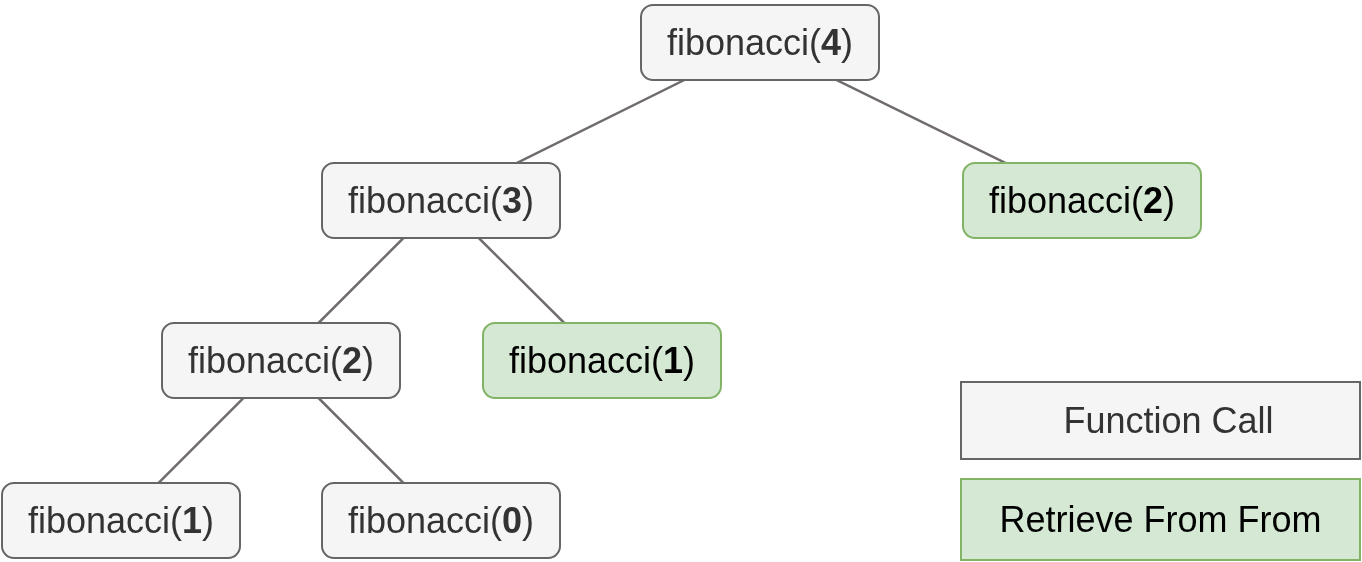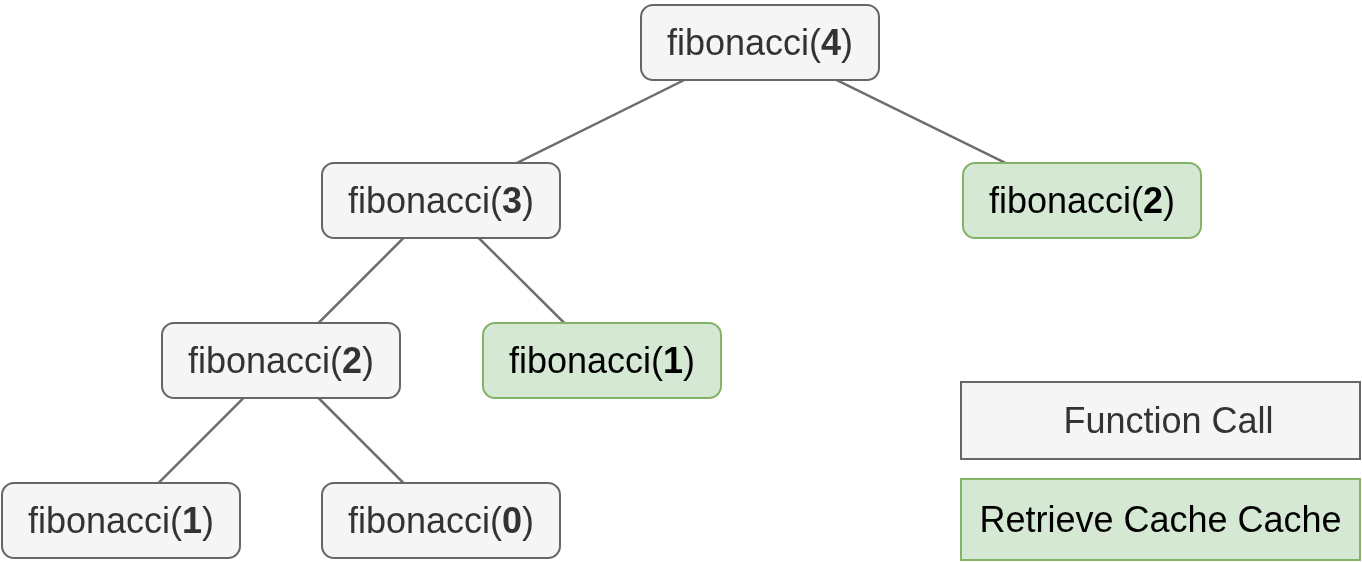--- a/index.html
+++ b/index.html
@@ -119,16 +119,16 @@
         <span>fibonacci(</span>
         <span class="arg">0</span>
         <span>)</span>
       </div>
     </div>
   <div id="legend-layer">
       <div class="legend-box call" style="left: 960px; top: 381px; width: 401px; height: 79px;">
         <span>Function Call</span>
       </div>
       <div class="legend-box cache" style="left: 960px; top: 478px; width: 401px; height: 83px;">
-        <span>Retrieve Cache Cache</span>
+        <span>Retrieve From From</span>
       </div>
     </div>
 </div>
 
 </body></html>

